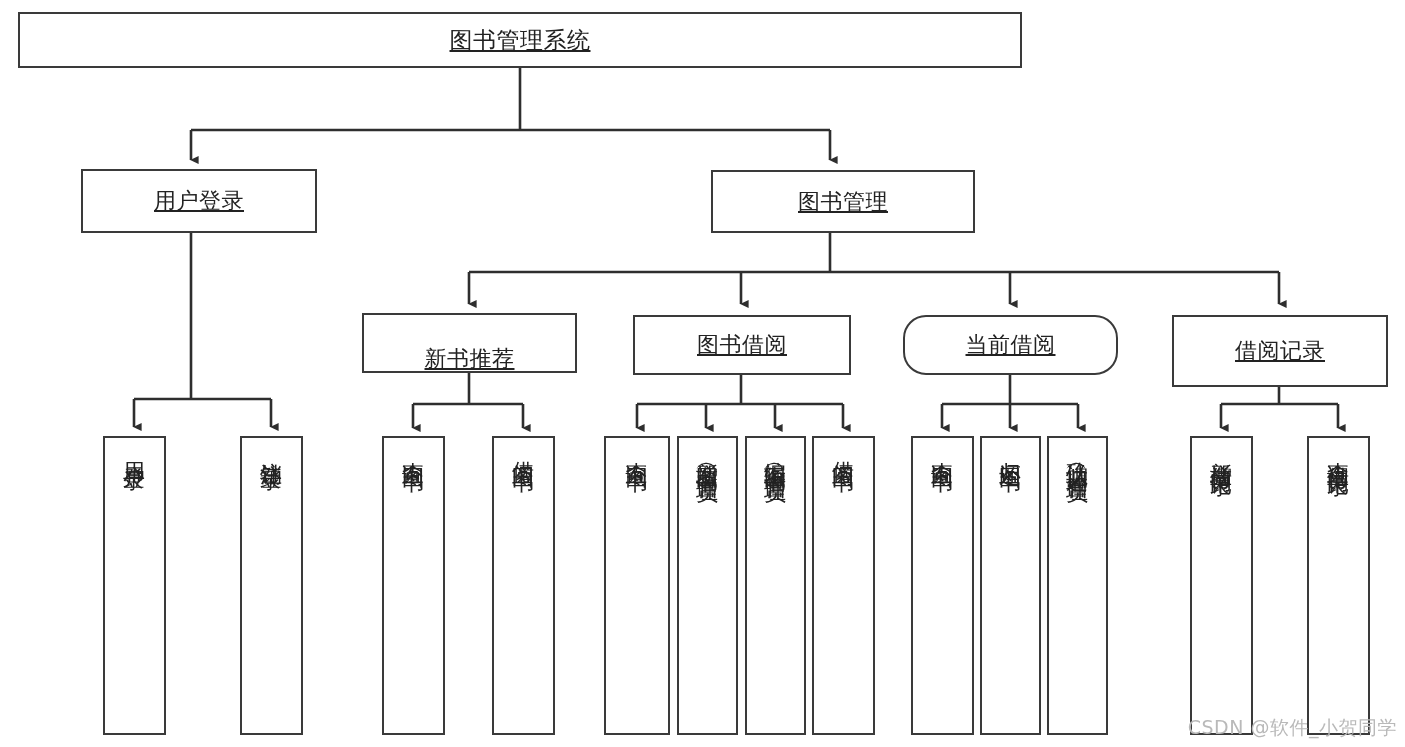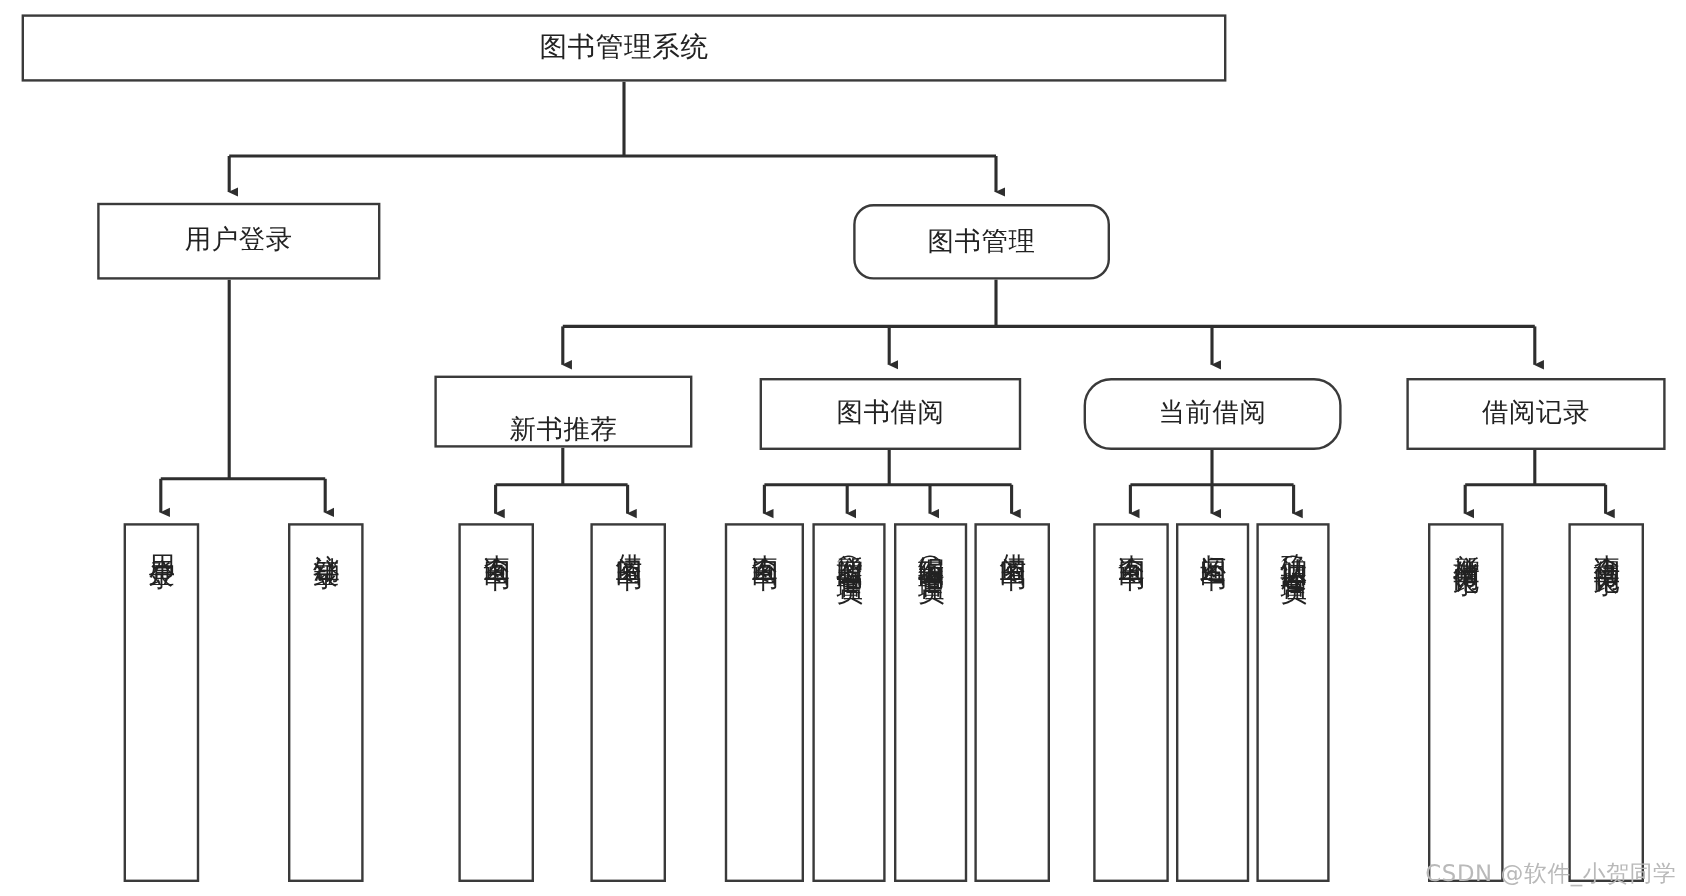--- a/index.html
+++ b/index.html
@@ -39,20 +39,21 @@
   .node-label {
     font-size: 22px;
     line-height: 1.15;
     letter-spacing: 0.5px;
     white-space: nowrap;
     color: #222222;
   }
   
   .node.horizontal .node-label {
     writing-mode: horizontal-tb;
+    text-decoration: underline;
   }
   
   .node.vertical {
     align-items: flex-start;
     justify-content: center;
     padding-top: 6px;
   }
   .node.vertical .node-label {
     writing-mode: vertical-rl;
     text-orientation: upright;
@@ -132,37 +133,37 @@
   </svg>
 
   <div class="node horizontal root" style="left:18px; top:12px; width:1004px; height:56px;">
     <span class="node-label">图书管理系统</span>
   </div>
 
   <div class="node horizontal" style="left:81px; top:169px; width:236px; height:64px;">
     <span class="node-label">用户登录</span>
   </div>
 
-  <div class="node horizontal" style="left:711px; top:170px; width:214px; height:63px;border-radius:17px;">
+  <div class="node horizontal" style="left:711px; top:170px; width:264px; height:63px;">
     <span class="node-label">图书管理</span>
   </div>
 
   <div class="node horizontal" style="left:362px; top:313px; width:215px; height:60px;align-items:flex-end;">
     <span class="node-label">新书推荐</span>
   </div>
 
   <div class="node horizontal" style="left:633px; top:315px; width:218px; height:60px;align-items:center;">
     <span class="node-label">图书借阅</span>
   </div>
 
   <div class="node horizontal" style="left:903px; top:315px; width:215px; height:60px;border-radius:23px;">
     <span class="node-label">当前借阅</span>
   </div>
 
-  <div class="node horizontal" style="left:1172px; top:315px; width:216px; height:60px;">
+  <div class="node horizontal" style="left:1172px; top:315px; width:216px; height:72px;">
     <span class="node-label">借阅记录</span>
   </div>
 
   <div class="node vertical" style="left:103px; top:436px; width:63px; height:299px;">
     <span class="node-label">用户登录</span>
   </div>
 
   <div class="node vertical" style="left:240px; top:436px; width:63px; height:299px;">
     <span class="node-label">注销登录</span>
   </div>

